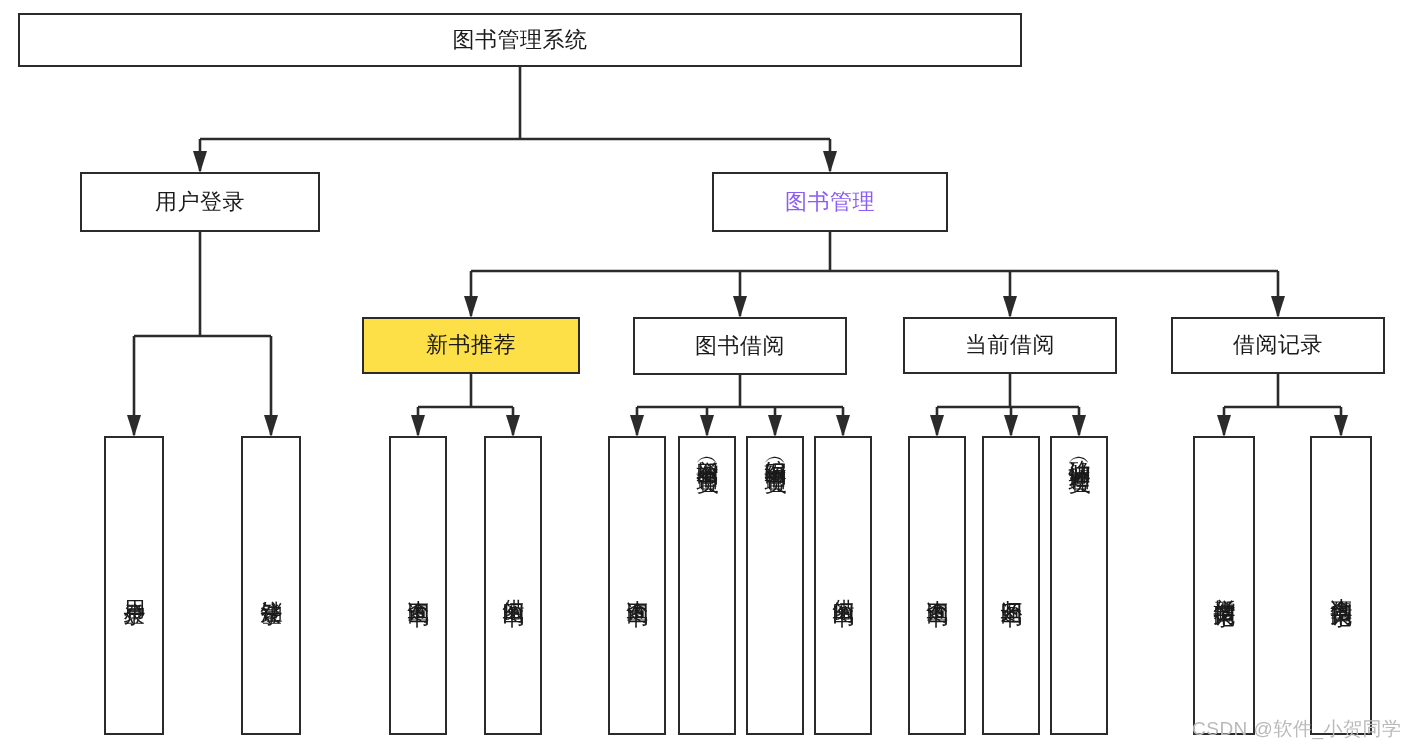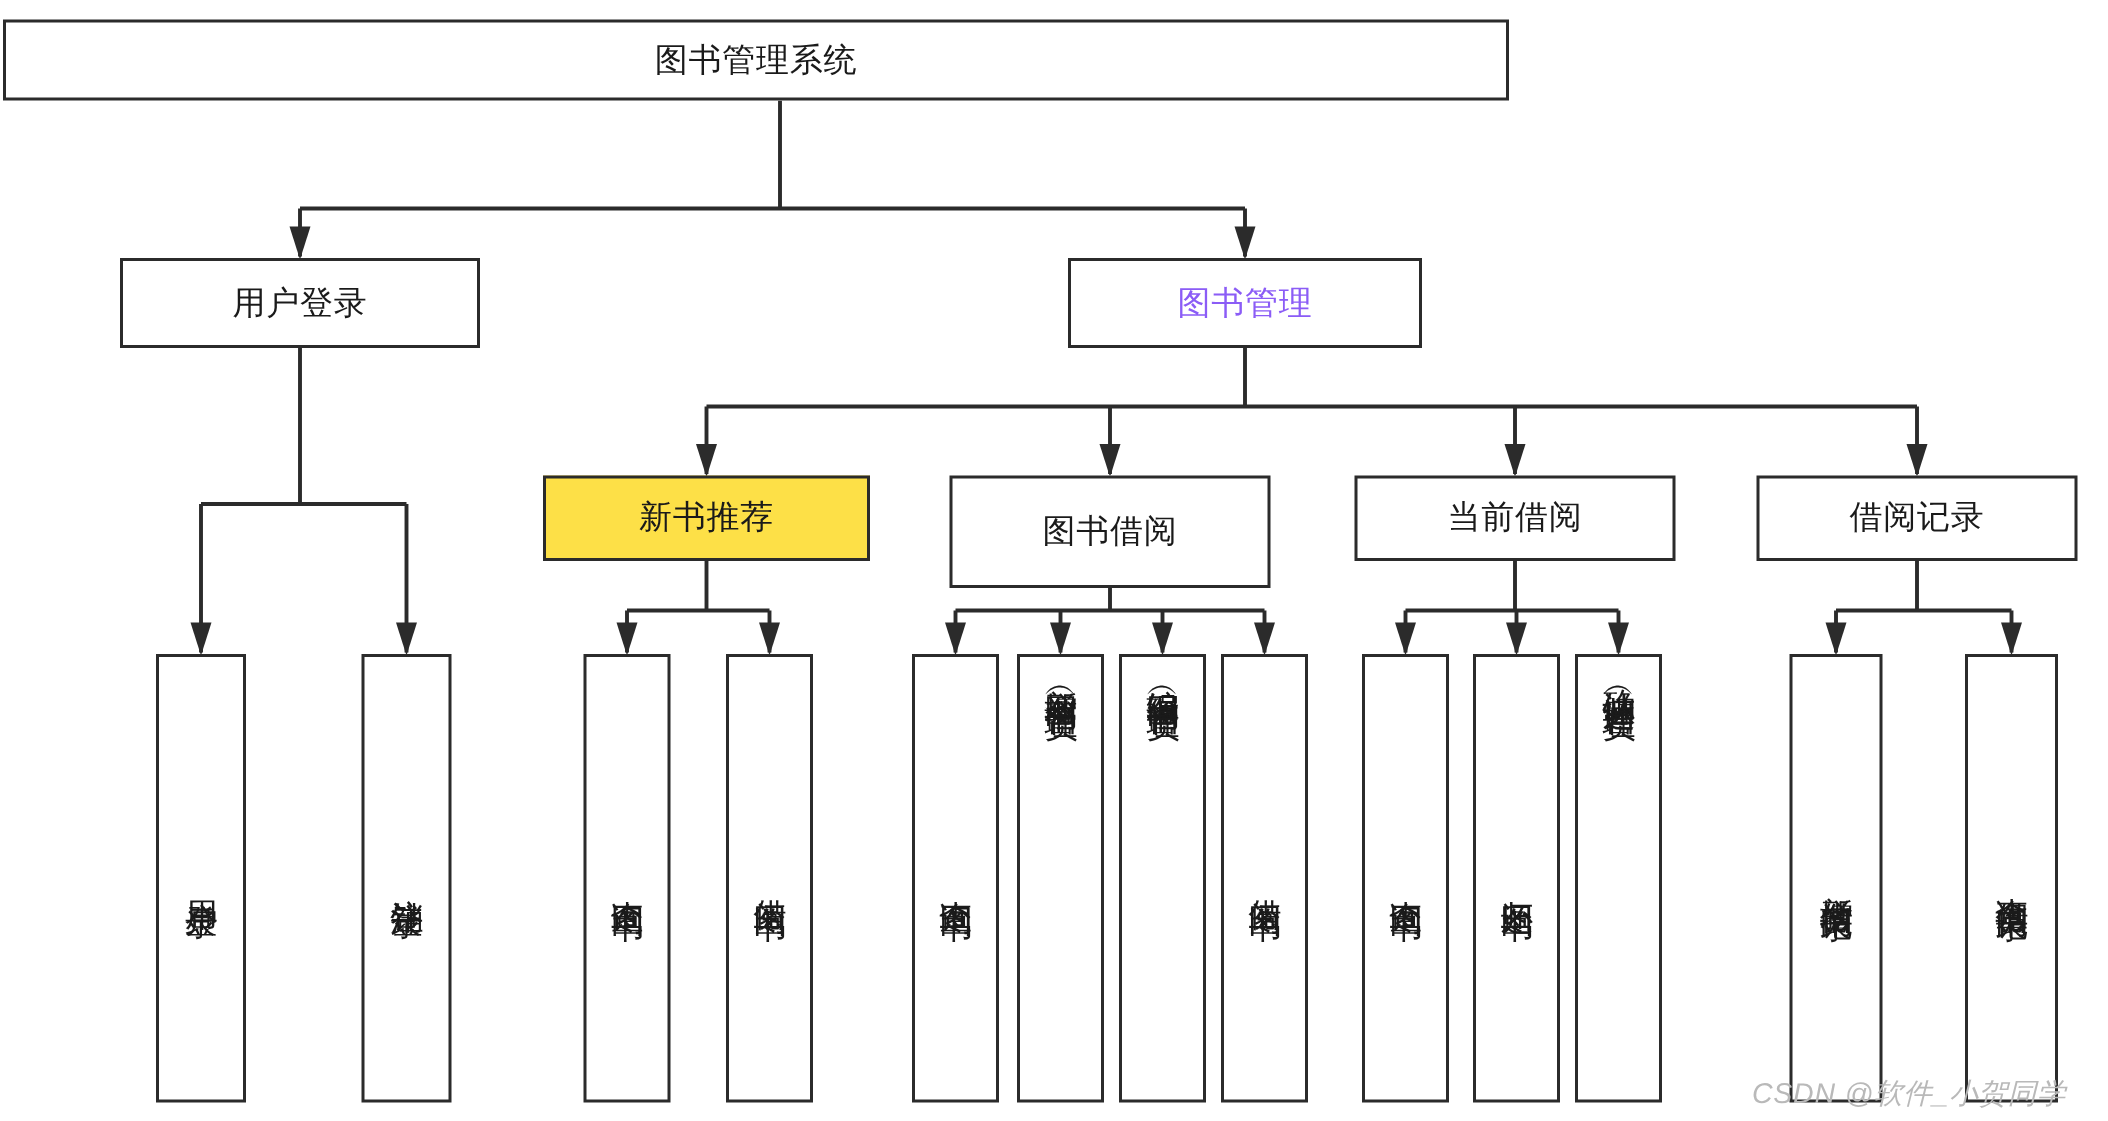--- a/index.html
+++ b/index.html
@@ -125,33 +125,33 @@
       <line x1="1079" y1="407" x2="1079" y2="435" stroke="#2b2b2b" stroke-width="2.6"></line>
       <polygon points="1072,415 1086,415 1079,437" fill="#2b2b2b"></polygon>
       <line x1="1278" y1="374" x2="1278" y2="407" stroke="#2b2b2b" stroke-width="2.6"></line>
       <line x1="1224" y1="407" x2="1341" y2="407" stroke="#2b2b2b" stroke-width="2.6"></line>
       <line x1="1224" y1="407" x2="1224" y2="435" stroke="#2b2b2b" stroke-width="2.6"></line>
       <polygon points="1217,415 1231,415 1224,437" fill="#2b2b2b"></polygon>
       <line x1="1341" y1="407" x2="1341" y2="435" stroke="#2b2b2b" stroke-width="2.6"></line>
       <polygon points="1334,415 1348,415 1341,437" fill="#2b2b2b"></polygon>
     </svg>
   <div id="nodes-layer">
-      <div class="node-box horizontal" style="left: 2px; top: 13px; width: 1004px; height: 54px; border-color: rgb(43, 43, 43); background: rgb(255, 255, 255);">
+      <div class="node-box horizontal" style="left: 18px; top: 13px; width: 1004px; height: 54px; border-color: rgb(43, 43, 43); background: rgb(255, 255, 255);">
         <span class="node-label-h" style="color: rgb(26, 26, 26);">图书管理系统</span>
       </div>
       <div class="node-box horizontal" style="left: 80px; top: 172px; width: 240px; height: 60px; border-color: rgb(43, 43, 43); background: rgb(255, 255, 255);">
         <span class="node-label-h" style="color: rgb(26, 26, 26);">用户登录</span>
       </div>
       <div class="node-box horizontal" style="left: 712px; top: 172px; width: 236px; height: 60px; border-color: rgb(43, 43, 43); background: rgb(255, 255, 255);">
         <span class="node-label-h" style="color: #8b5cf6;">图书管理</span>
       </div>
       <div class="node-box horizontal" style="left: 362px; top: 317px; width: 218px; height: 57px; border-color: rgb(43, 43, 43); background: #fde047;">
         <span class="node-label-h" style="color: rgb(26, 26, 26);">新书推荐</span>
       </div>
-      <div class="node-box horizontal" style="left: 633px; top: 317px; width: 214px; height: 75px; border-color: rgb(43, 43, 43); background: rgb(255, 255, 255);">
+      <div class="node-box horizontal" style="left: 633px; top: 317px; width: 214px; height: 58px; border-color: rgb(43, 43, 43); background: rgb(255, 255, 255);">
         <span class="node-label-h" style="color: rgb(26, 26, 26);">图书借阅</span>
       </div>
       <div class="node-box horizontal" style="left: 903px; top: 317px; width: 214px; height: 57px; border-color: rgb(43, 43, 43); background: rgb(255, 255, 255);">
         <span class="node-label-h" style="color: rgb(26, 26, 26);">当前借阅</span>
       </div>
       <div class="node-box horizontal" style="left: 1171px; top: 317px; width: 214px; height: 57px; border-color: rgb(43, 43, 43); background: rgb(255, 255, 255); font-family: Liberation Serif, serif;">
         <span class="node-label-h" style="color: rgb(26, 26, 26);">借阅记录</span>
       </div>
       <div class="node-box vertical center-content" style="left: 104px; top: 436px; width: 60px; height: 299px; border-color: rgb(43, 43, 43); background: rgb(255, 255, 255);">
         <span class="node-label-v" style="color: rgb(26, 26, 26);">用户登录</span>
@@ -186,14 +186,14 @@
       <div class="node-box vertical" style="left: 1050px; top: 436px; width: 58px; height: 299px; border-color: rgb(43, 43, 43); background: rgb(255, 255, 255);">
         <span class="node-label-v" style="color: rgb(26, 26, 26);">确认归还（管理员）</span>
       </div>
       <div class="node-box vertical center-content" style="left: 1193px; top: 436px; width: 62px; height: 299px; border-color: rgb(43, 43, 43); background: rgb(255, 255, 255);">
         <span class="node-label-v" style="color: rgb(26, 26, 26);">新增借阅记录</span>
       </div>
       <div class="node-box vertical center-content" style="left: 1310px; top: 436px; width: 62px; height: 299px; border-color: rgb(43, 43, 43); background: rgb(255, 255, 255);">
         <span class="node-label-v" style="color: rgb(26, 26, 26);">查询借阅记录</span>
       </div>
     </div>
-  <div class="watermark" style="left: 1168px; top: 716px; font-style: italic;">CSDN @软件_小贺同学</div>
+  <div class="watermark" style="left: 1192px; top: 716px;">CSDN @软件_小贺同学</div>
 </div>
 
 </body></html>

